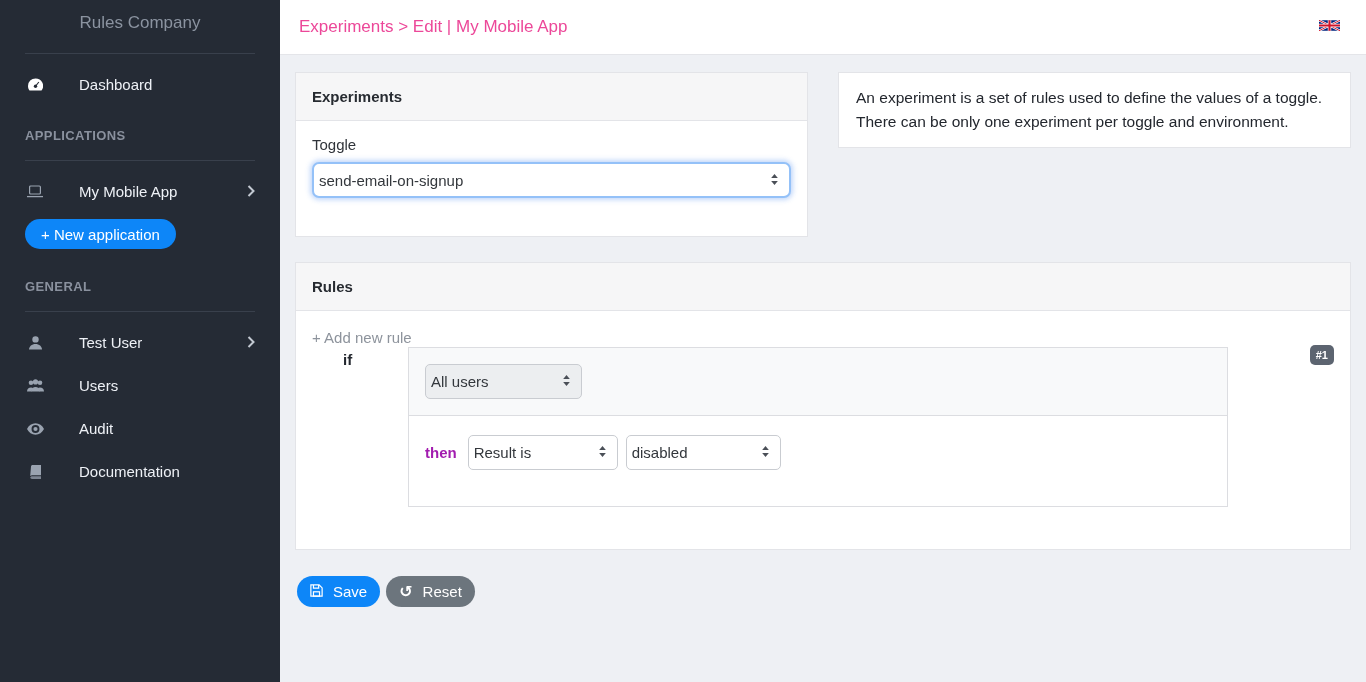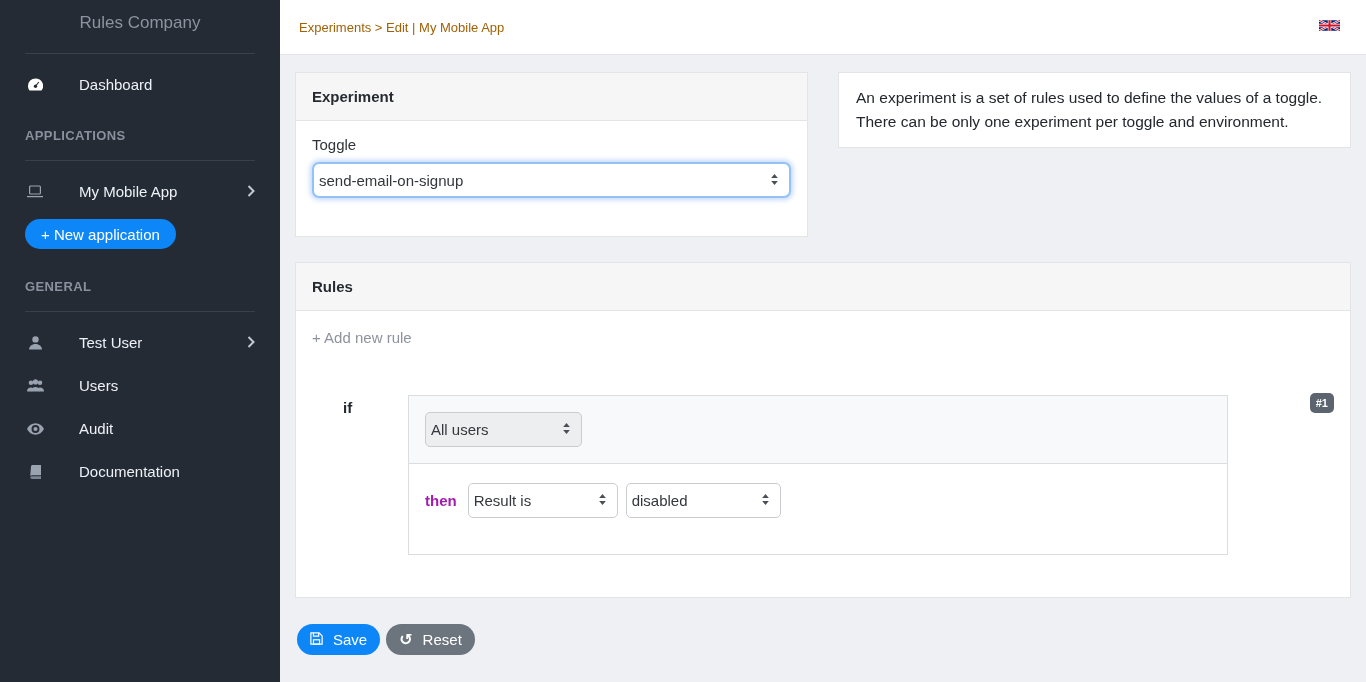--- a/index.html
+++ b/index.html
@@ -35,21 +35,21 @@
     font-size: 15px; font-family: inherit; cursor: pointer;
   }
 
   
   .main { flex: 1; display: flex; flex-direction: column; }
   .topbar {
     height: 55px; background: #fff; border-bottom: 1px solid #e4e5e9;
     display: flex; align-items: center; justify-content: space-between;
     padding: 0 26px 0 19px; flex-shrink: 0;
   }
-  .breadcrumb { font-size: 13px; color: #a16207; }
+  .breadcrumb { font-size: 17px; color: #ec4899; }
   .flag-btn { background: none; border: none; cursor: pointer; display: flex; padding: 0; }
 
   .content { padding: 17px 15px 0; flex: 1; }
   .row-top { display: flex; gap: 30px; }
   .col { flex: 1; min-width: 0; }
 
   .panel { background: #fff; border: 1px solid #e3e4e8; }
   .panel-header {
     background: #f6f6f7; border-bottom: 1px solid #e3e4e8;
     padding: 15px 16px; font-weight: bold; font-size: 15px; color: #272b31;
@@ -71,21 +71,21 @@
 
   .info-box {
     background: #fff; border: 1px solid #e3e4e8;
     padding: 13px 17px; font-size: 15.5px; line-height: 24px; color: #23272e;
   }
 
   .rules-panel { margin-top: 25px; }
   .rules-body { padding: 18px 16px 42px; }
   .add-rule { font-size: 15px; color: #8d939c; cursor: pointer; display: inline-block; }
 
-  .rule-row { display: flex; align-items: flex-start; margin-top: 48px; position: relative; padding-right: 106px; }
+  .rule-row { display: flex; align-items: flex-start; position: relative; padding-right: 106px; }
   .if-label { margin-left: 31px; width: 65px; padding-top: 4px; font-weight: bold; font-size: 15px; color: #23272e; }
   .rule-box { flex: 1; border: 1px solid #dcdde1; }
   .rule-box-top { background: #f8f9fa; border-bottom: 1px solid #dcdde1; padding: 16px; }
   .rule-box-bottom { background: #fff; padding: 19px 16px 36px; display: flex; align-items: center; }
   .then-label { font-weight: bold; font-size: 15px; margin-right: 11px; color: #a21caf; }
   .w157 { width: 157px; }
   .w150 { width: 150px; margin-right: 8px; }
   .w155 { width: 155px; }
   .rule-badge {
     position: absolute; right: 0; top: -2px;
@@ -209,21 +209,21 @@
         </svg>
       </span>
     </button>
   </div>
 
   <div class="content">
 
     <div class="row-top">
       <div class="col">
         <div class="panel">
-          <div class="panel-header">Experiment</div>
+          <div class="panel-header">Experiments</div>
           <div class="panel-body">
             <div class="field-label">Toggle</div>
             <div class="select select-focused">
               <span>send-email-on-signup</span>
               <span>
                 <svg width="9" height="13" viewBox="0 0 9 13" fill="#4a4f57">
                   <path d="M4.5 1 7.8 5H1.2z"></path>
                     <path d="M4.5 12 1.2 8h6.6z"></path>
                 </svg>
               </span>

